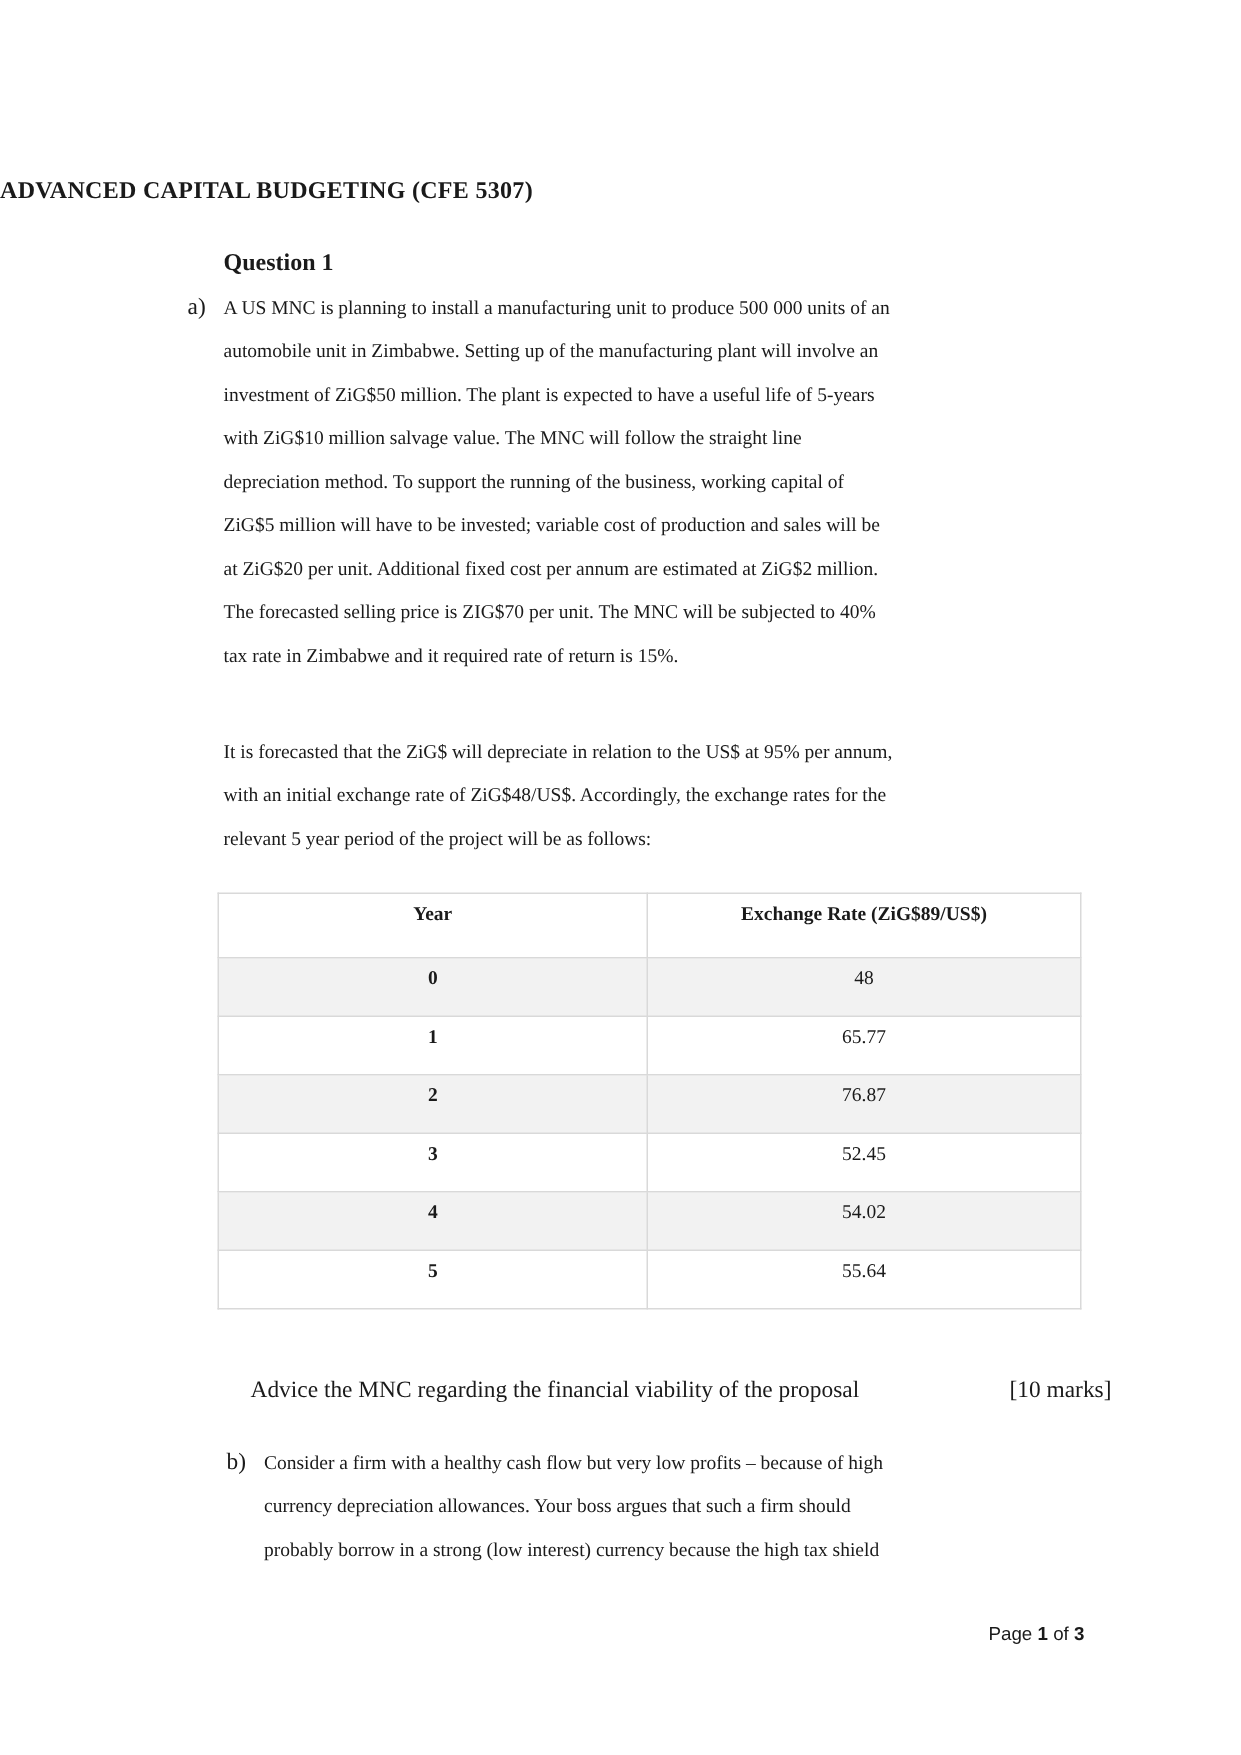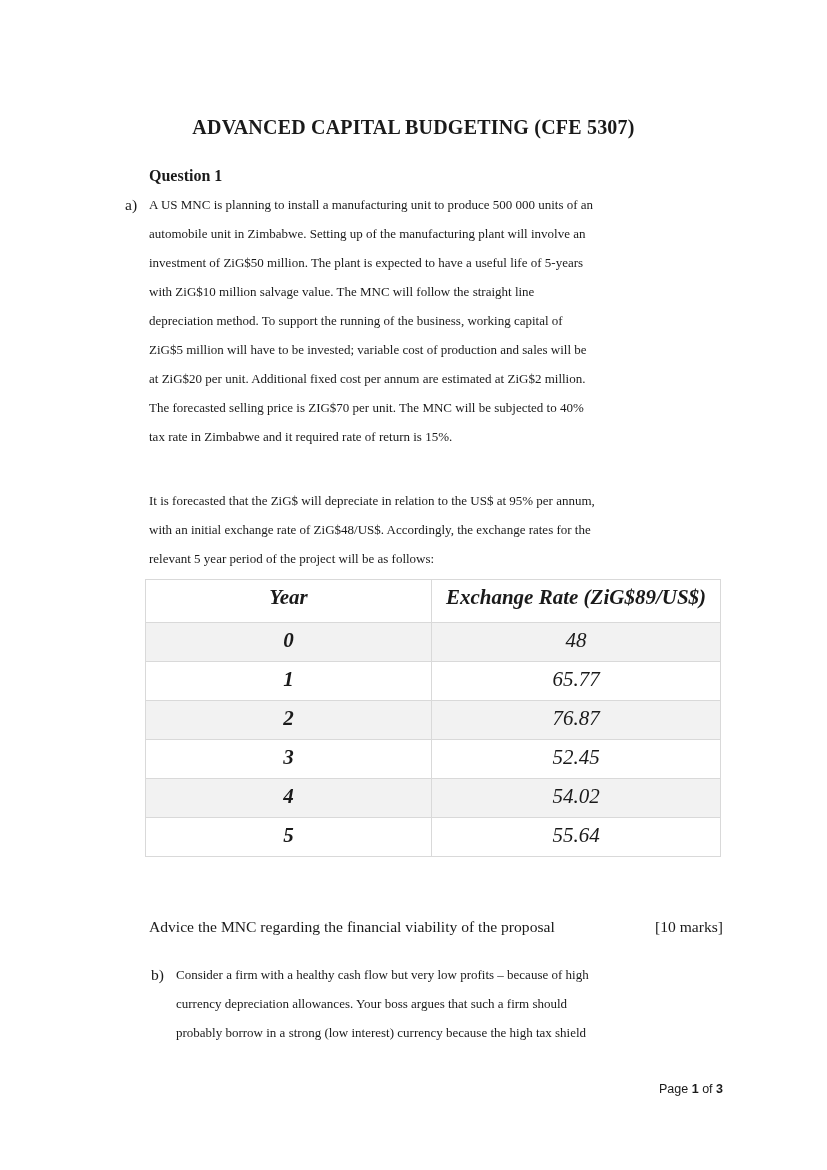--- a/index.html
+++ b/index.html
@@ -14,23 +14,22 @@
     background: #ffffff;
     font-family: "Liberation Serif", serif;
     color: #1a1a1a;
     overflow: hidden;
   }
   .doc-title {
     position: absolute;
     top: 113px;
     left: 0;
     width: 100%;
-    text-align: center;
     font-weight: bold;
-    font-size: 20px;
+    font-size: 16px;
     line-height: 29px;
     letter-spacing: 0.2px;
   }
   .question-heading {
     position: absolute;
     top: 161px;
     left: 149px;
     font-weight: bold;
     font-size: 16px;
     line-height: 29px;
@@ -52,45 +51,44 @@
     line-height: 29px;
   }
   .forecast-para {
     position: absolute;
     top: 486px;
     left: 149px;
     width: 600px;
   }
   .exchange-table {
     position: absolute;
-    top: 579px;
+    top: 595px;
     left: 145px;
     width: 575px;
     border-collapse: collapse;
     table-layout: fixed;
-    font-size: 21px;
-    font-style: italic;
+    font-size: 13px;
   }
   .exchange-table td, .exchange-table th {
     border: 1px solid #d9d9d9;
     text-align: center;
     vertical-align: top;
     padding: 5px 4px 0 4px;
     font-weight: normal;
   }
   .exchange-table th { height: 37px; font-weight: bold; background: #ffffff; }
   .exchange-table td { height: 33px; }
   .exchange-table col.year-col { width: 286px; }
   .exchange-table col.rate-col { width: 289px; }
   .exchange-table tr.stripe td { background: #f2f2f2; }
   .exchange-table td.year-cell { font-weight: bold; }
   .advice-row {
     position: absolute;
     top: 912px;
-    left: 149px;
+    left: 167px;
     width: 574px;
     display: flex;
     justify-content: space-between;
     font-size: 15.6px;
     line-height: 29px;
     align-items: center;
   }
   .page-footer {
     position: absolute;
     top: 1081px;

